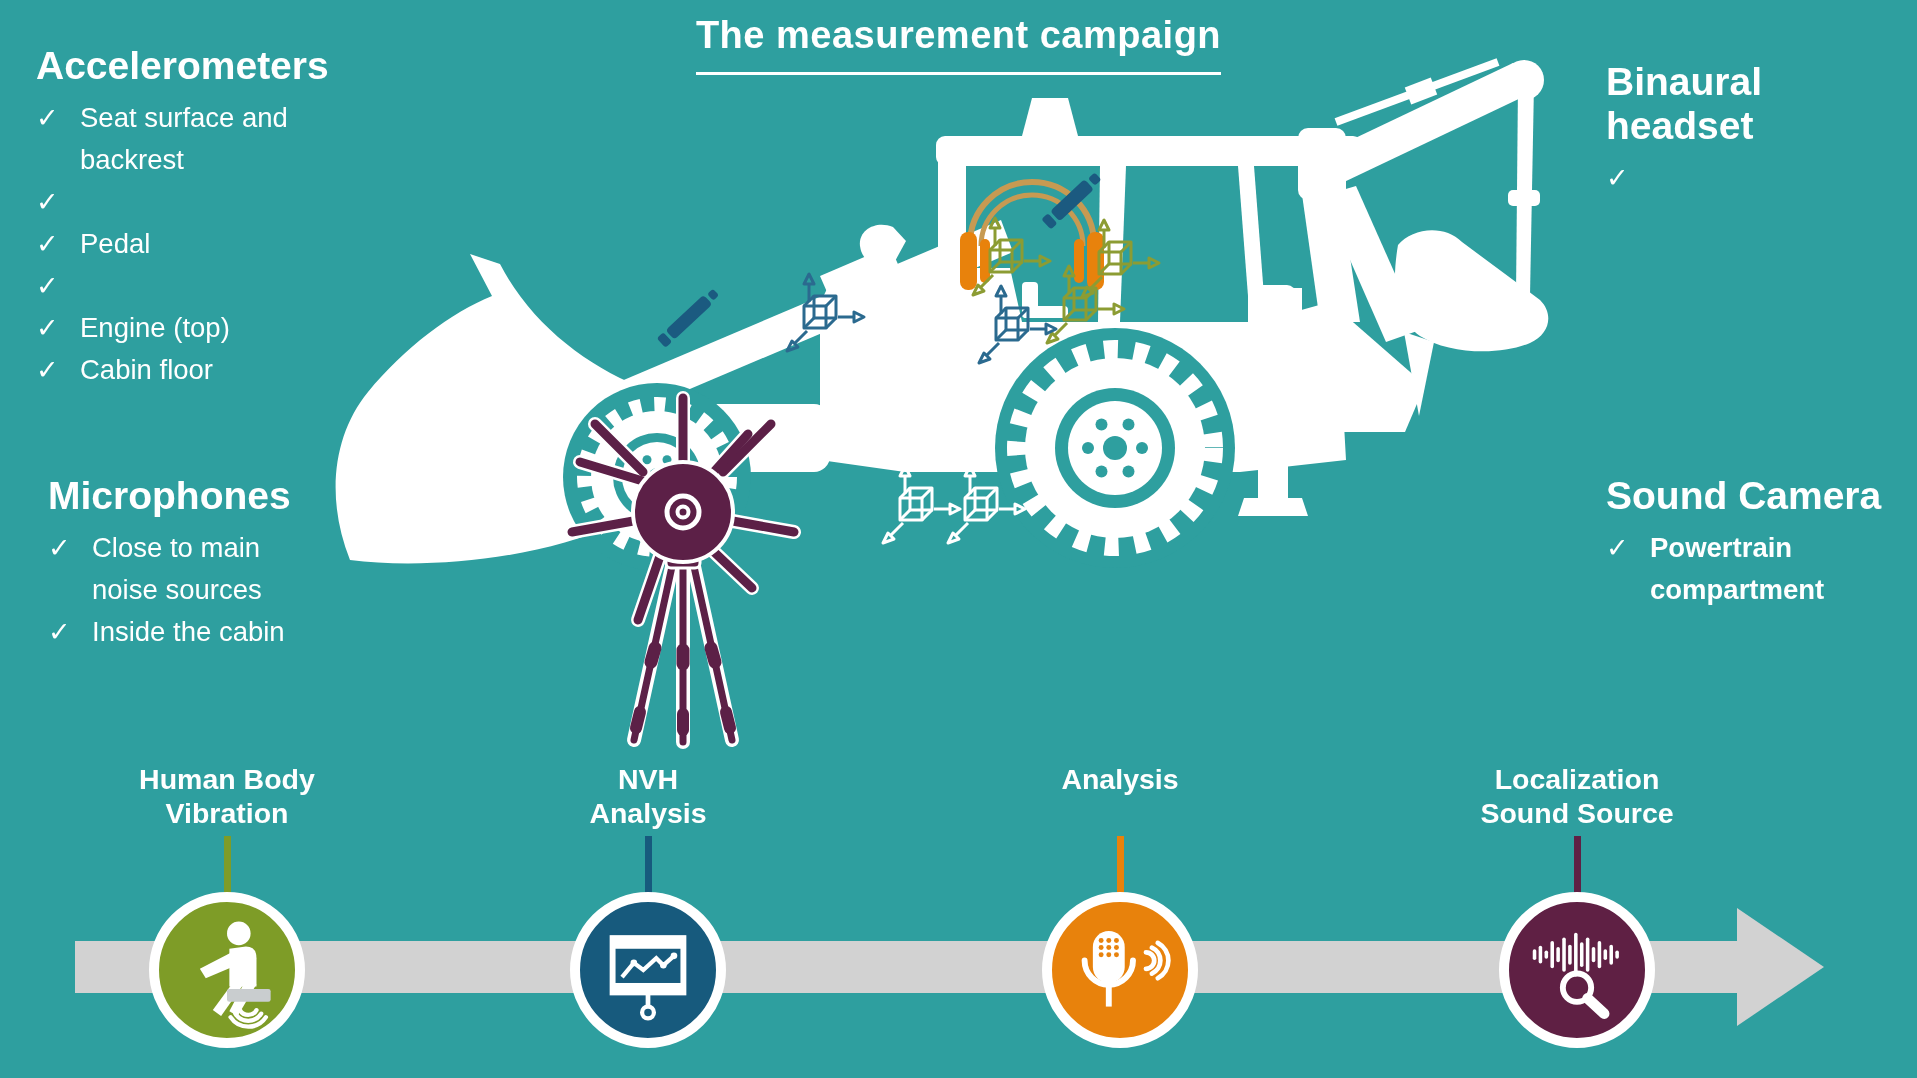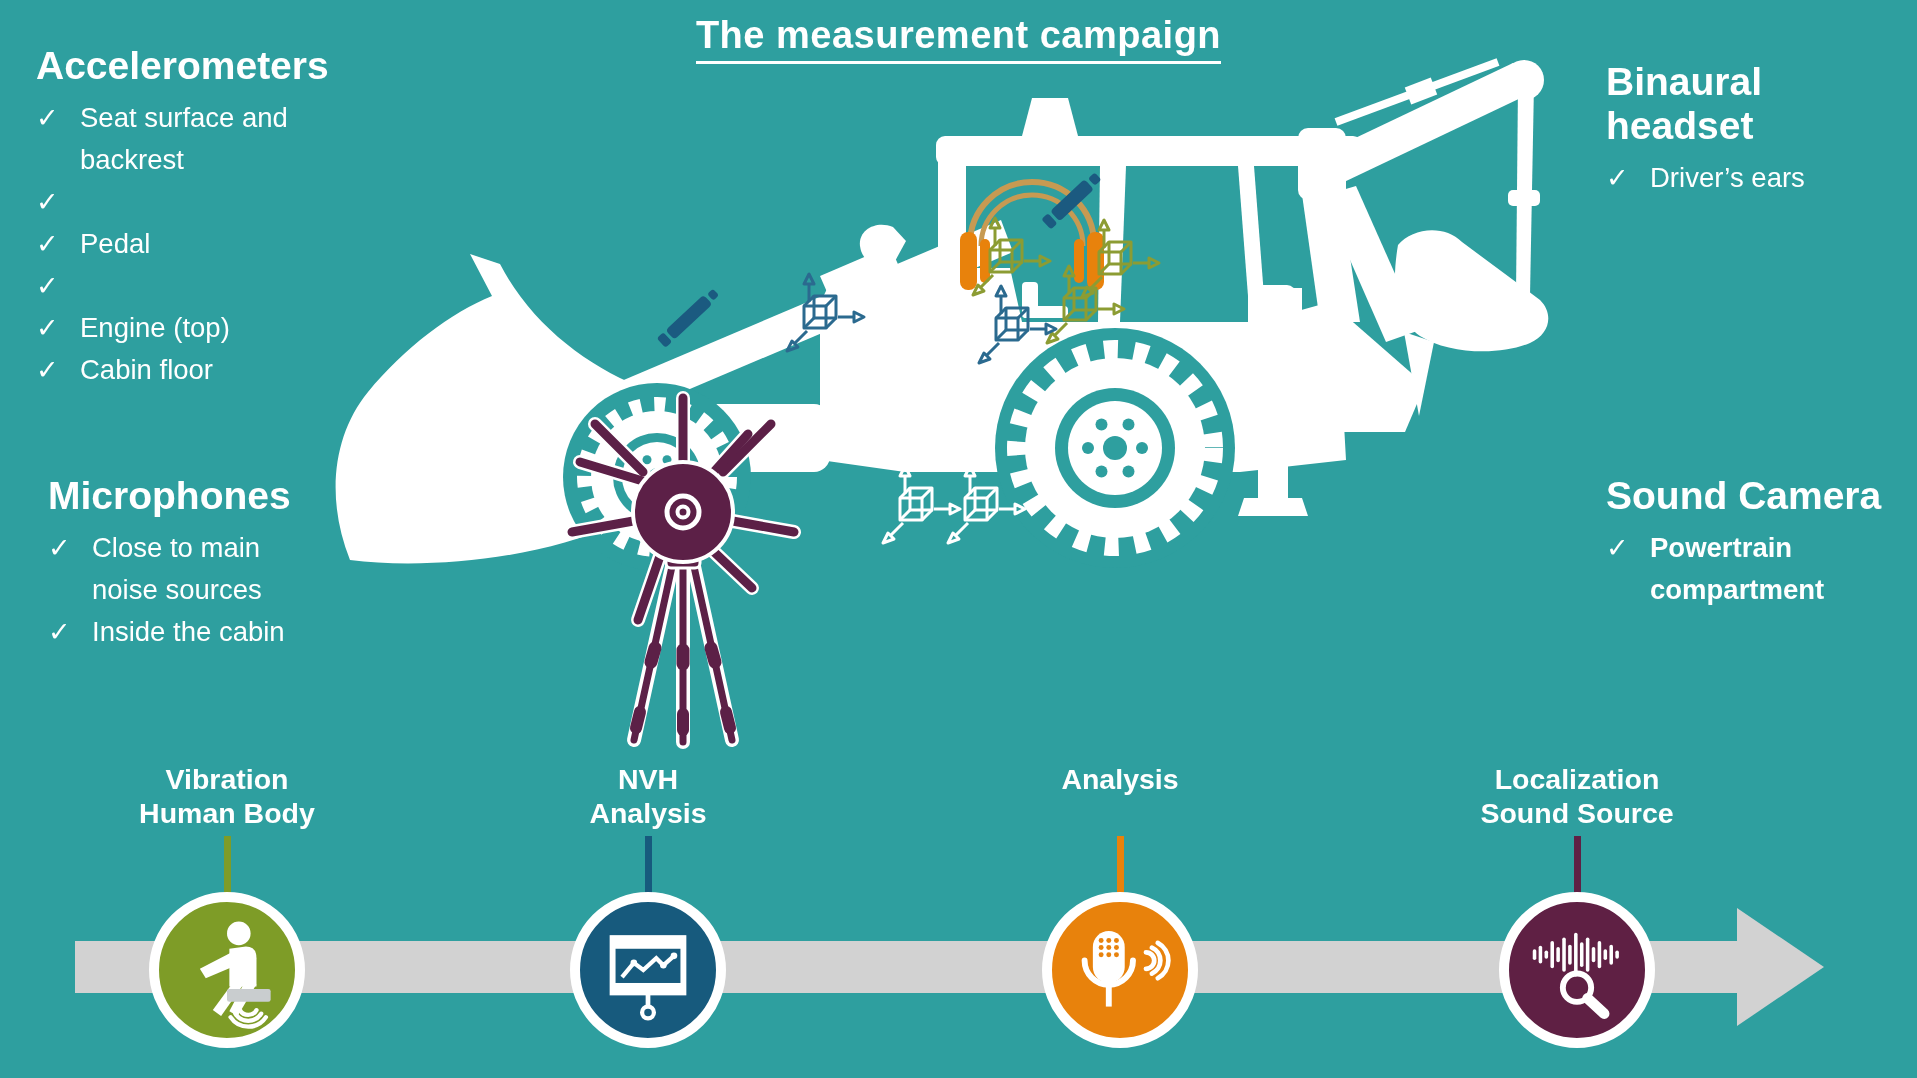--- a/index.html
+++ b/index.html
@@ -9,21 +9,21 @@
     font-family:"Liberation Sans", sans-serif;
     -webkit-font-smoothing:antialiased;
     position:relative;color:#fff;
   }
   .canvas{position:absolute;inset:0;}
   
   .title{
     position:absolute;top:14px;left:0;width:1917px;text-align:center;
     font-size:38px;font-weight:bold;margin:0;letter-spacing:.5px;
   }
-  .title span{border-bottom:3px solid #fff;padding-bottom:5px;}
+  .title span{border-bottom:3px solid #fff;padding-bottom:16px;}
   
   .tblock{position:absolute;}
   .tblock h2{margin:0 0 9px 0;font-size:39px;font-weight:bold;}
   .tblock .item{display:flex;align-items:flex-start;line-height:42px;}
   .tblock .check{width:44px;font-size:27px;flex:0 0 44px;}
   .tblock .itxt{font-size:27.5px;}
   #tb-accel{left:36px;top:44px;}
   #tb-accel .itxt{width:265px;}
   #tb-mics{left:48px;top:474px;}
   #tb-mics .itxt{width:230px;}
@@ -267,39 +267,38 @@
     <div class="item">
         <span class="check">✓</span>
         <span class="itxt">Inside the cabin</span>
       </div>
   </section>
 
   <section class="tblock" id="tb-headset">
     <h2>Binaural headset</h2>
     <div class="item">
         <span class="check">✓</span>
-        <span class="itxt">Driver’s ears</span>
       </div>
   </section>
 
   <section class="tblock" id="tb-scam">
     <h2>Sound Camera</h2>
     <div class="item">
         <span class="check">✓</span>
         <span class="itxt">Powertrain compartment</span>
       </div>
   </section>
 
   <div class="arrow-band"></div>
   <div class="arrow-head"></div>
 
   <div class="milestone" style="left:227px">
     <div class="mlabel">
+      <div>Human Body</div>
       <div>Vibration</div>
-      <div>Human Body</div>
     </div>
     <div class="mline" style="background-color: rgb(126, 156, 39);"></div>
     <div class="mcircle" style="background-color: rgb(126, 156, 39);">
       <svg width="118" height="118" viewBox="-50 -50 100 100">
         <g fill="#FFFFFF">
           <circle cx="10" cy="-31" r="10"></circle>
           <path d="M 2,-18 L 16,-20 Q 25,-20 25,-10 L 25,14 L 2,14 Z"></path>
           <path d="M 4,-15 L -23,-1 L -18,7 L 8,-4 Z"></path>
           <path d="M 4,12 L 14,12 L -5,39 L -12,34 Z"></path>
           <path d="M 14,12 L 25,12 L 9,39 L 2,35 Z"></path>

